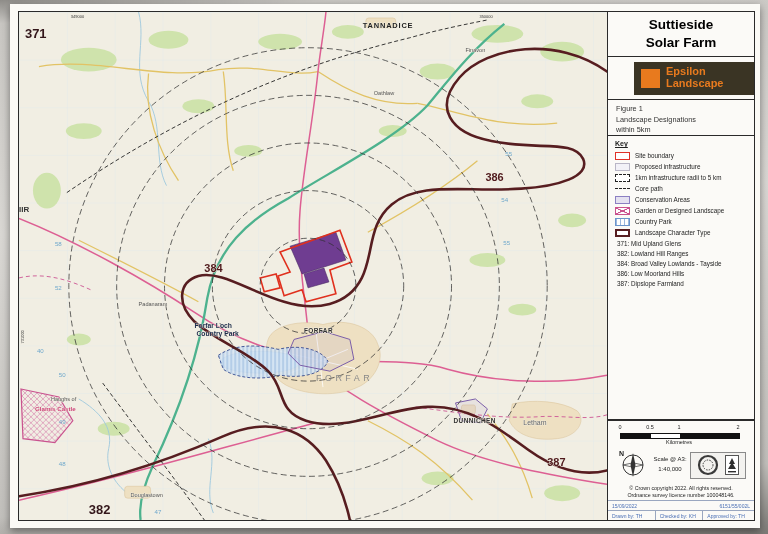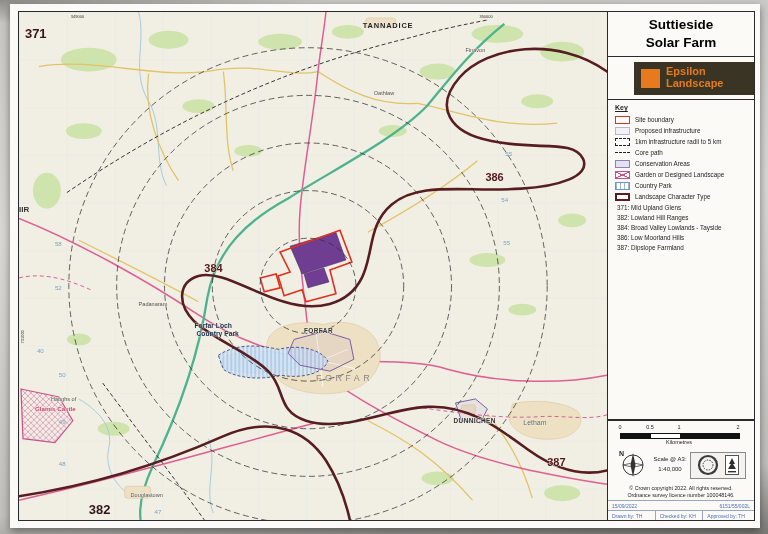--- a/index.html
+++ b/index.html
@@ -264,20 +264,25 @@
       <div class="sec logo-row">
         <div class="logobox">
           <div class="logosq"></div>
           <div class="logotext">
             <div>Epsilon</div>
             <div>Landscape</div>
           </div>
         </div>
       </div>
 
+      <div class="sec figure-box">
+        <div>Figure 1</div>
+        <div>Landscape Designations</div>
+        <div>within 5km</div>
+      </div>
 
       <div class="sec key-box">
         <div class="keyhead">Key</div>
 
         <div class="kitem">
           <span class="sw sw-site"></span>
           <span>Site boundary</span>
         </div>
         <div class="kitem">
           <span class="sw sw-infra"></span>

